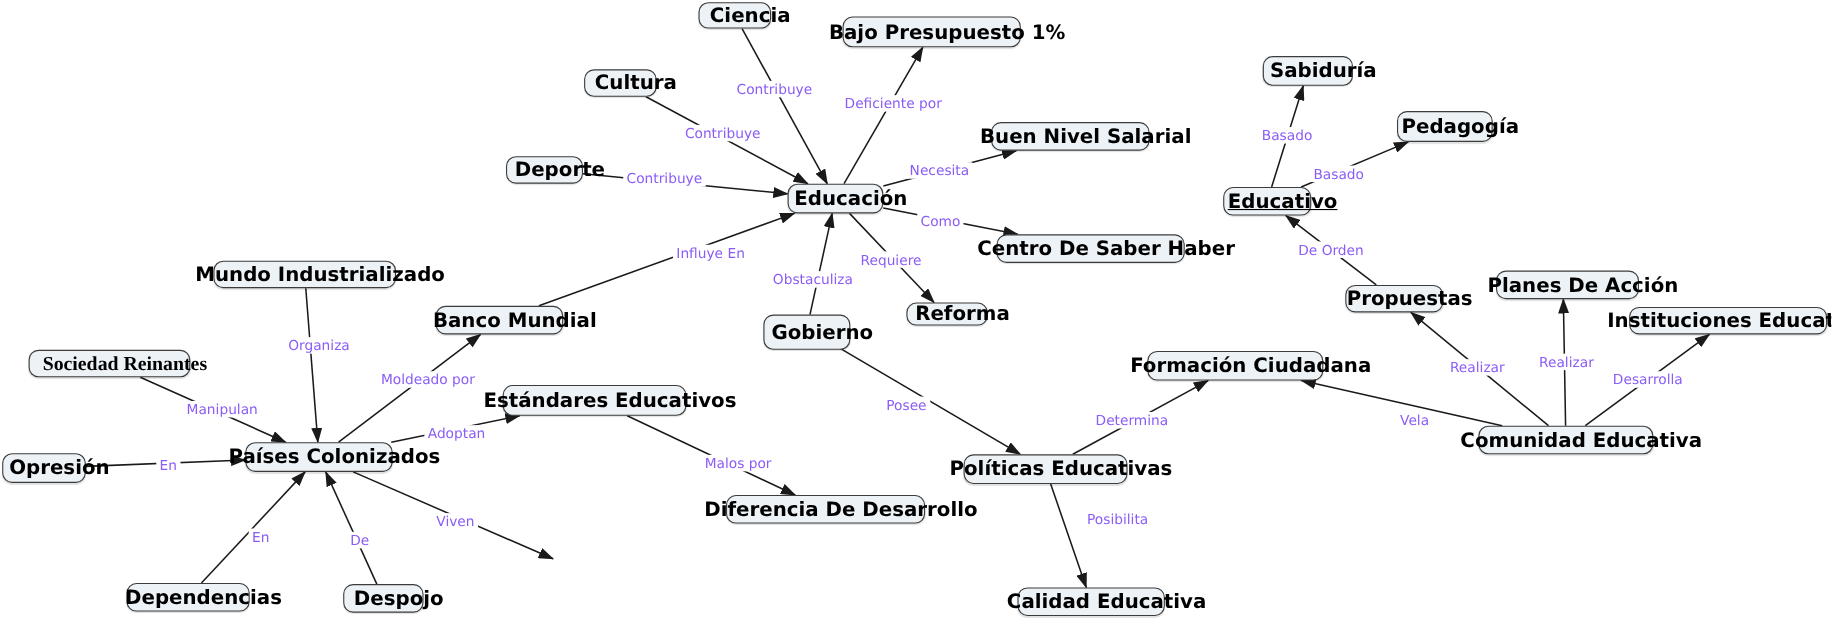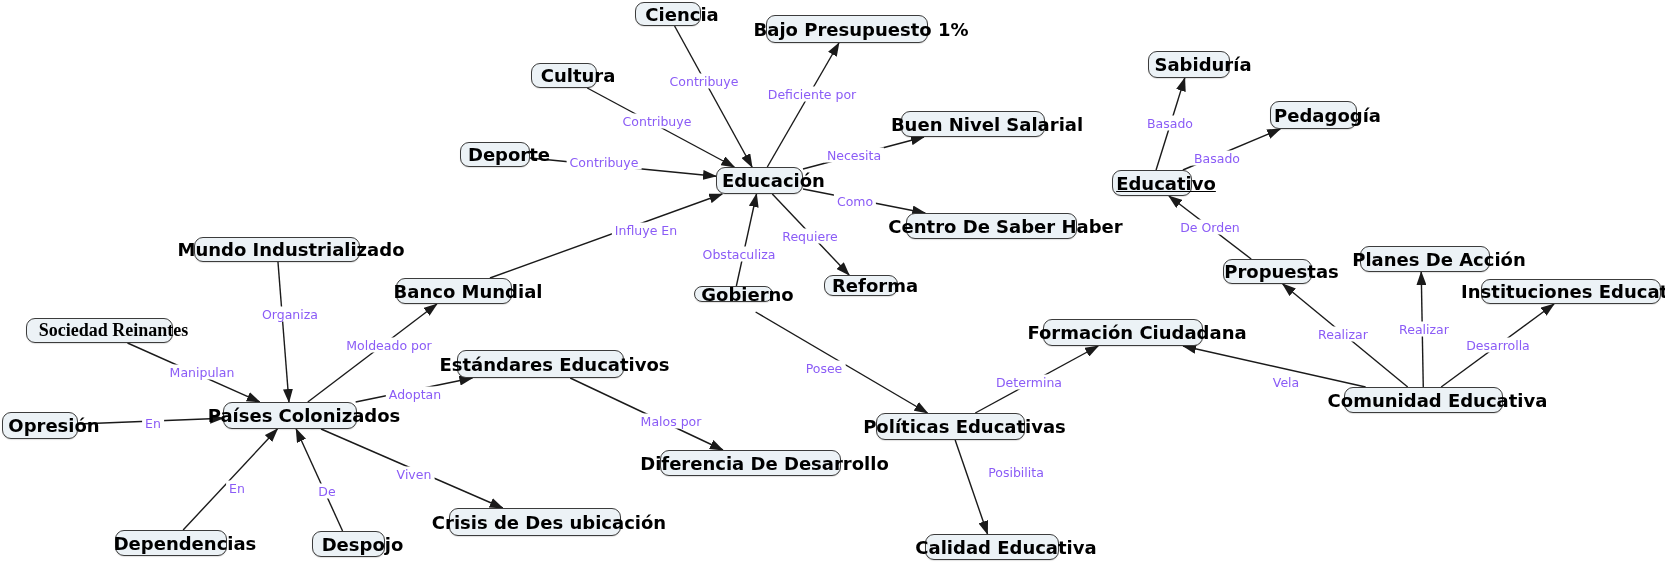--- a/index.html
+++ b/index.html
@@ -79,29 +79,28 @@
       <line x1="1365.625925925926" y1="387" x2="1183.1" y2="346" stroke="#1a1a1a" stroke-width="1.4" marker-end="url(#arrowhead)"></line>
     </svg>
 <div class="node" style="left: 635px; top: 2px; width: 66px; height: 24px;">Ciencia</div>
     <div class="node" style="left: 766px; top: 15px; width: 162px; height: 28px;">Bajo Presupuesto 1%</div>
     <div class="node" style="left: 531px; top: 63px; width: 66px; height: 25px;">Cultura</div>
     <div class="node" style="left: 460px; top: 142px; width: 70px; height: 25px;">Deporte</div>
     <div class="node" style="left: 716px; top: 167px; width: 87px; height: 27px;">Educación</div>
     <div class="node" style="left: 901px; top: 111px; width: 144px; height: 26px;">Buen Nivel Salarial</div>
     <div class="node" style="left: 906px; top: 213px; width: 171px; height: 26px;">Centro De Saber Haber</div>
     <div class="node" style="left: 824px; top: 275px; width: 74px; height: 21px;">Reforma</div>
-    <div class="node" style="left: 694px; top: 286px; width: 79px; height: 16px;">Gobierno</div>
+    <div class="node" style="left: 694px; top: 286px; width: 79px; height: 32px;">Gobierno</div>
     <div class="node" style="left: 396px; top: 278px; width: 116px; height: 26px;">Banco Mundial</div>
     <div class="node" style="left: 194px; top: 237px; width: 166px; height: 25px;">Mundo Industrializado</div>
     <div class="node" style="left: 26px; top: 318px; width: 147px; height: 25px; font-family: Liberation Serif, serif;">Sociedad Reinantes</div>
     <div class="node" style="left: 2px; top: 412px; width: 76px; height: 27px;">Opresión</div>
     <div class="node" style="left: 223px; top: 402px; width: 134px; height: 27px;">Países Colonizados</div>
     <div class="node" style="left: 457px; top: 350px; width: 167px; height: 28px;">Estándares Educativos</div>
     <div class="node" style="left: 660px; top: 450px; width: 181px; height: 26px;">Diferencia De Desarrollo</div>
-    <div class="node" style="left: 449px; top: 508px; width: 172px; height: 28px;">Crisis de Des ubicación</div>
     <div class="node" style="left: 115px; top: 530px; width: 112px; height: 26px;">Dependencias</div>
     <div class="node" style="left: 312px; top: 531px; width: 73px; height: 26px;">Despojo</div>
     <div class="node" style="left: 876px; top: 413px; width: 149px; height: 27px;">Políticas Educativas</div>
     <div class="node" style="left: 1043px; top: 319px; width: 160px; height: 27px;">Formación Ciudadana</div>
     <div class="node" style="left: 925px; top: 534px; width: 134px; height: 26px;">Calidad Educativa</div>
     <div class="node" style="left: 1148px; top: 51px; width: 82px; height: 27px;">Sabiduría</div>
     <div class="node" style="left: 1270px; top: 101px; width: 87px; height: 28px;">Pedagogía</div>
     <div class="node" style="left: 1112px; top: 170px; width: 80px; height: 26px; text-decoration: underline;">Educativo</div>
     <div class="node" style="left: 1223px; top: 259px; width: 89px; height: 25px;">Propuestas</div>
     <div class="node" style="left: 1360px; top: 246px; width: 130px; height: 26px;">Planes De Acción</div>

